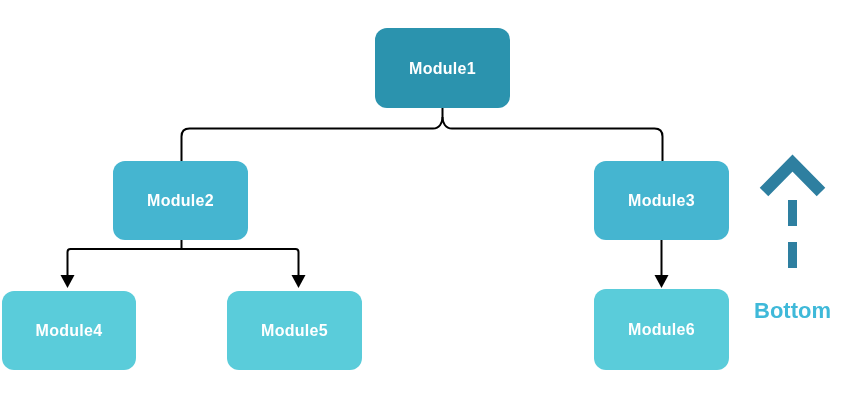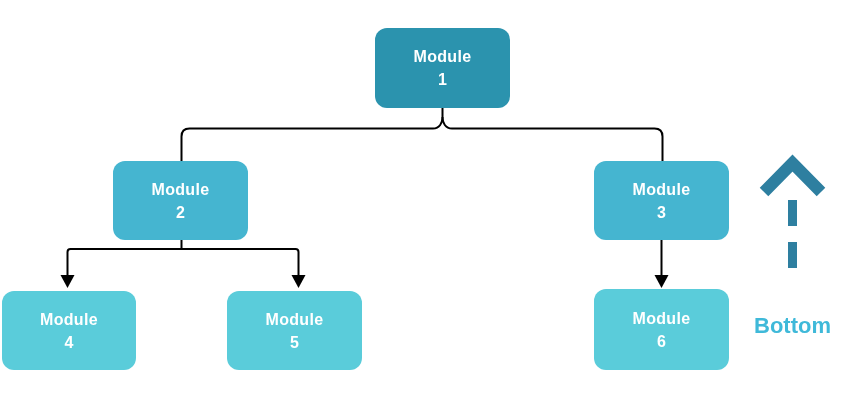--- a/index.html
+++ b/index.html
@@ -11,37 +11,37 @@
     font-family:"Liberation Sans",sans-serif;
   }
   .edges-svg{position:absolute;left:0;top:0;width:861px;height:400px;}
   .module{
     position:absolute;
     border-radius:12px;
     color:#ffffff;
     font-weight:bold;
     font-size:16px;
     line-height:23px;
-    display:flex;flex-direction:column;
+    display:flex;flex-direction:row;
     align-items:center;justify-content:center;
     text-align:center;
     letter-spacing:0.3px;
   }
   .lvl1{background:#2B93AE;}
   .lvl2{background:#45B5D0;}
   .lvl3{background:#5ACCDA;}
   #node-m1{left:375px;top:28px;width:135px;height:80px;}
   #node-m2{left:113px;top:161px;width:135px;height:79px;}
   #node-m3{left:594px;top:161px;width:135px;height:79px;}
   #node-m4{left:2px;top:291px;width:134px;height:79px;}
   #node-m5{left:227px;top:291px;width:135px;height:79px;}
   #node-m6{left:594px;top:289px;width:135px;height:81px;}
   .bottom-up-label{
     position:absolute;
-    left:745px;top:312px;width:95px;
+    left:745px;top:297px;width:95px;
     text-align:center;
     color:#3FB9D9;
     font-weight:bold;
     font-size:22px;
     line-height:27px;
   }
 </style>
 </head>
 <body>
 

